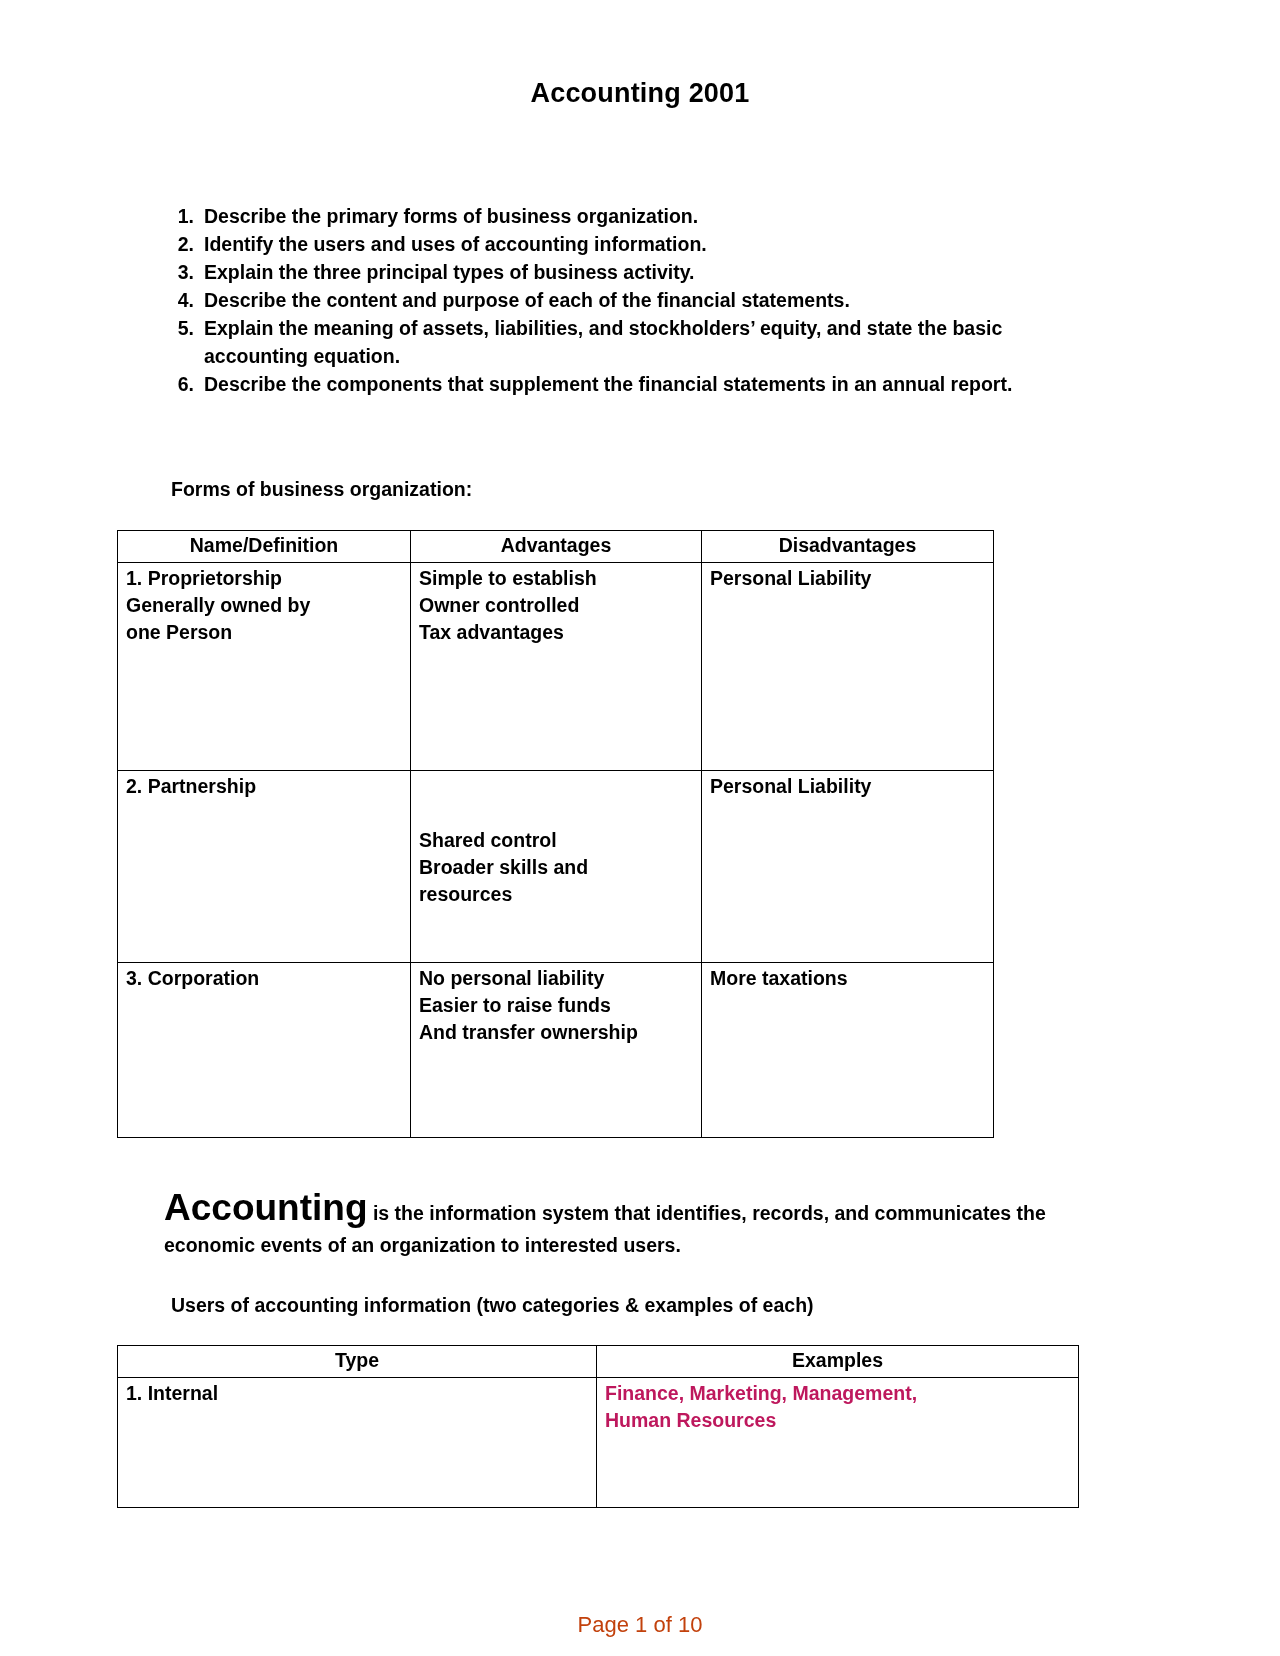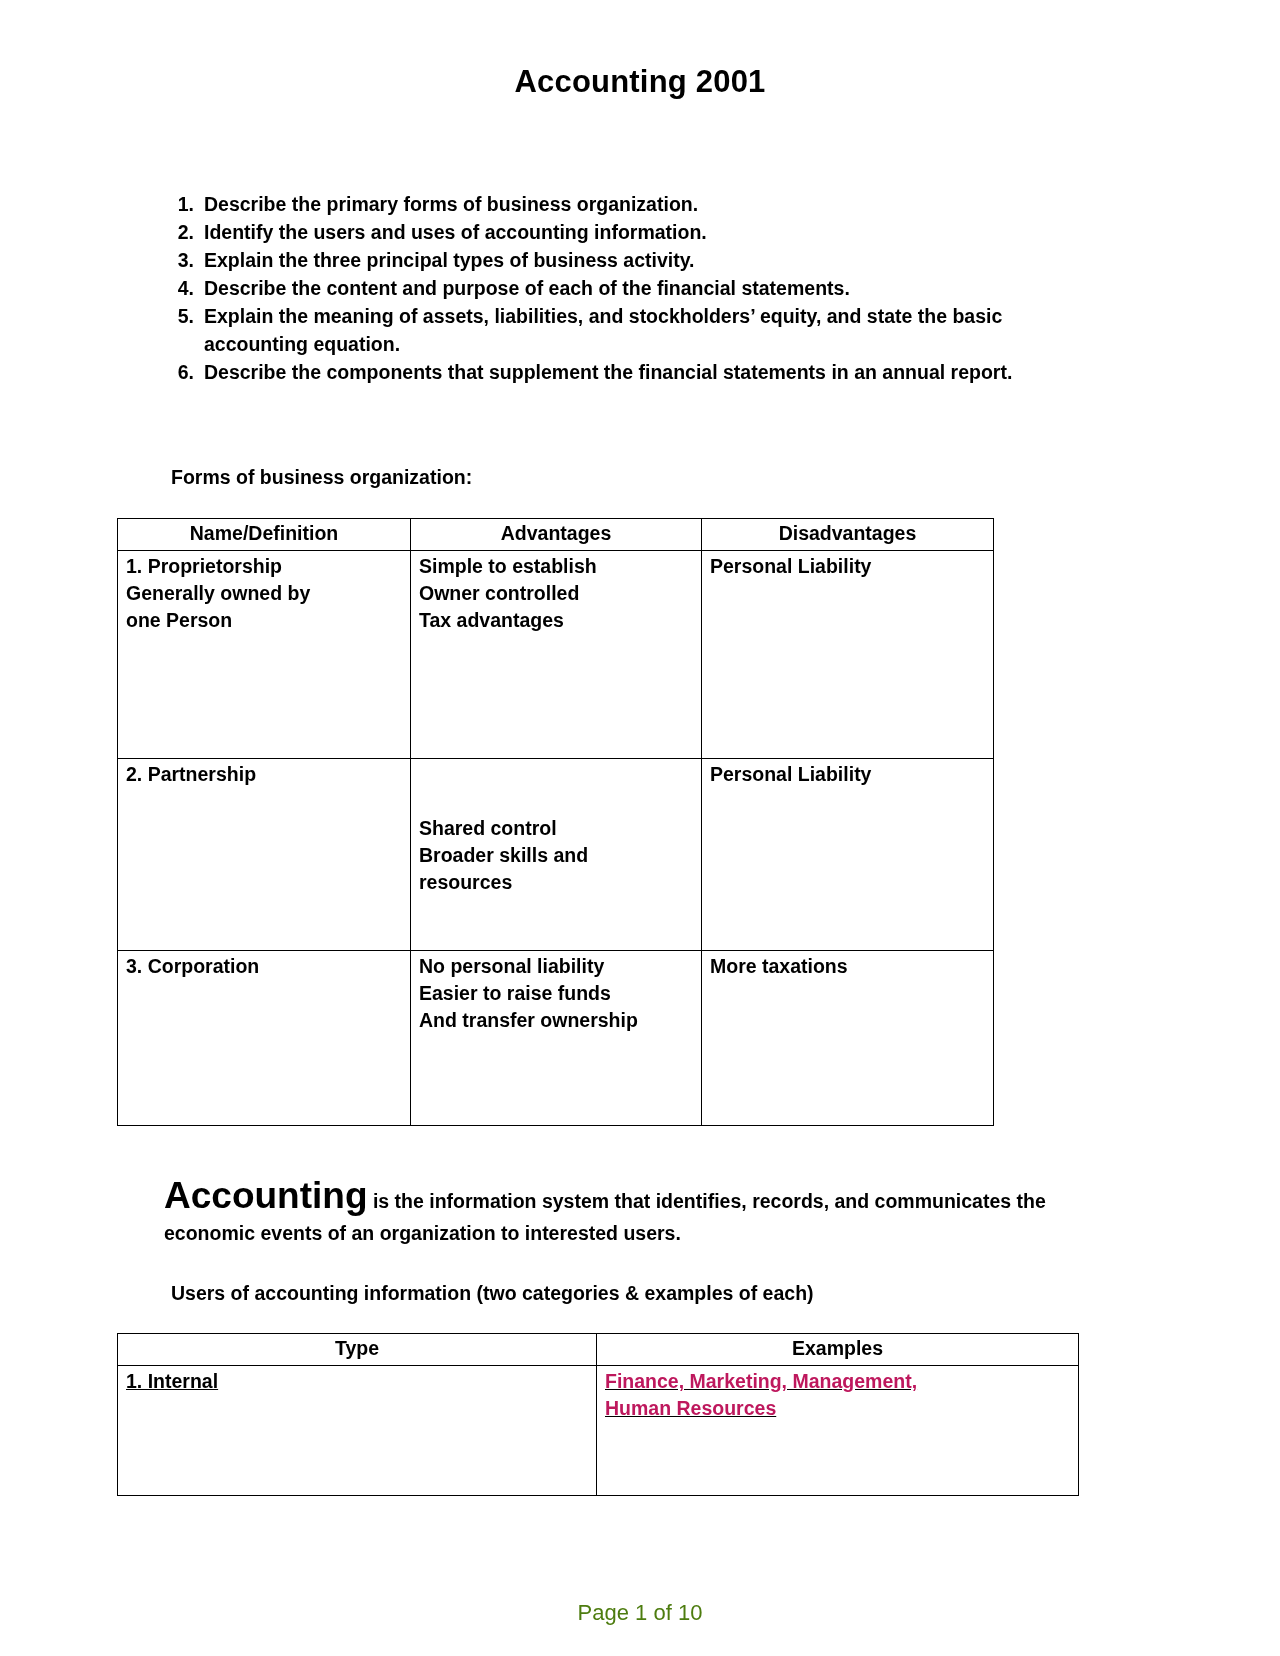--- a/index.html
+++ b/index.html
@@ -14,23 +14,23 @@
     position: relative;
     overflow: hidden;
   }
 
   .page { position: relative; width: 1280px; height: 1656px; }
 
   
   .doc-title {
     text-align: center;
     font-weight: bold;
-    font-size: 31px;
+    font-size: 27px;
     line-height: 31px;
-    margin: 0;
+    margin: 12px;
     padding-top: 66px;
     letter-spacing: 0.2px;
   }
   .doc-title .line { display: block; }
 
   
   .objectives {
     margin: 0;
     padding: 0;
     list-style: none;
@@ -91,21 +91,21 @@
   #forms-table col.c3 { width: 292px; }
 
   #users-table { top: 1333px; left: 117px; width: 961px; }
   #users-table col.u1 { width: 479px; }
   #users-table col.u2 { width: 482px; }
 
   .cell-lines span { display: block; }
   .row-h1 td { height: 208px; }
   .row-h2 td { height: 192px; }
   .row-h3 td { height: 175px; }
-  .row-u1 td { height: 130px; text-decoration: underline; }
+  .row-u1 td { height: 130px; }
 
   
   .offset-block { padding-top: 54px; }
 
   .red { color: #be185d; }
 
   
   .definition {
     position: absolute;
     top: 1160px;
@@ -124,21 +124,21 @@
 
   
   .page-footer {
     position: absolute;
     top: 1600px;
     left: 0;
     width: 1280px;
     text-align: center;
     font-size: 22px;
     font-weight: normal;
-    color: #4d7c0f;
+    color: #c2410c;
   }
 </style>
 </head>
 <body>
 
 <div class="page">
 
   <h1 class="doc-title">
     <span class="line">Accounting 2001</span>
   </h1>

